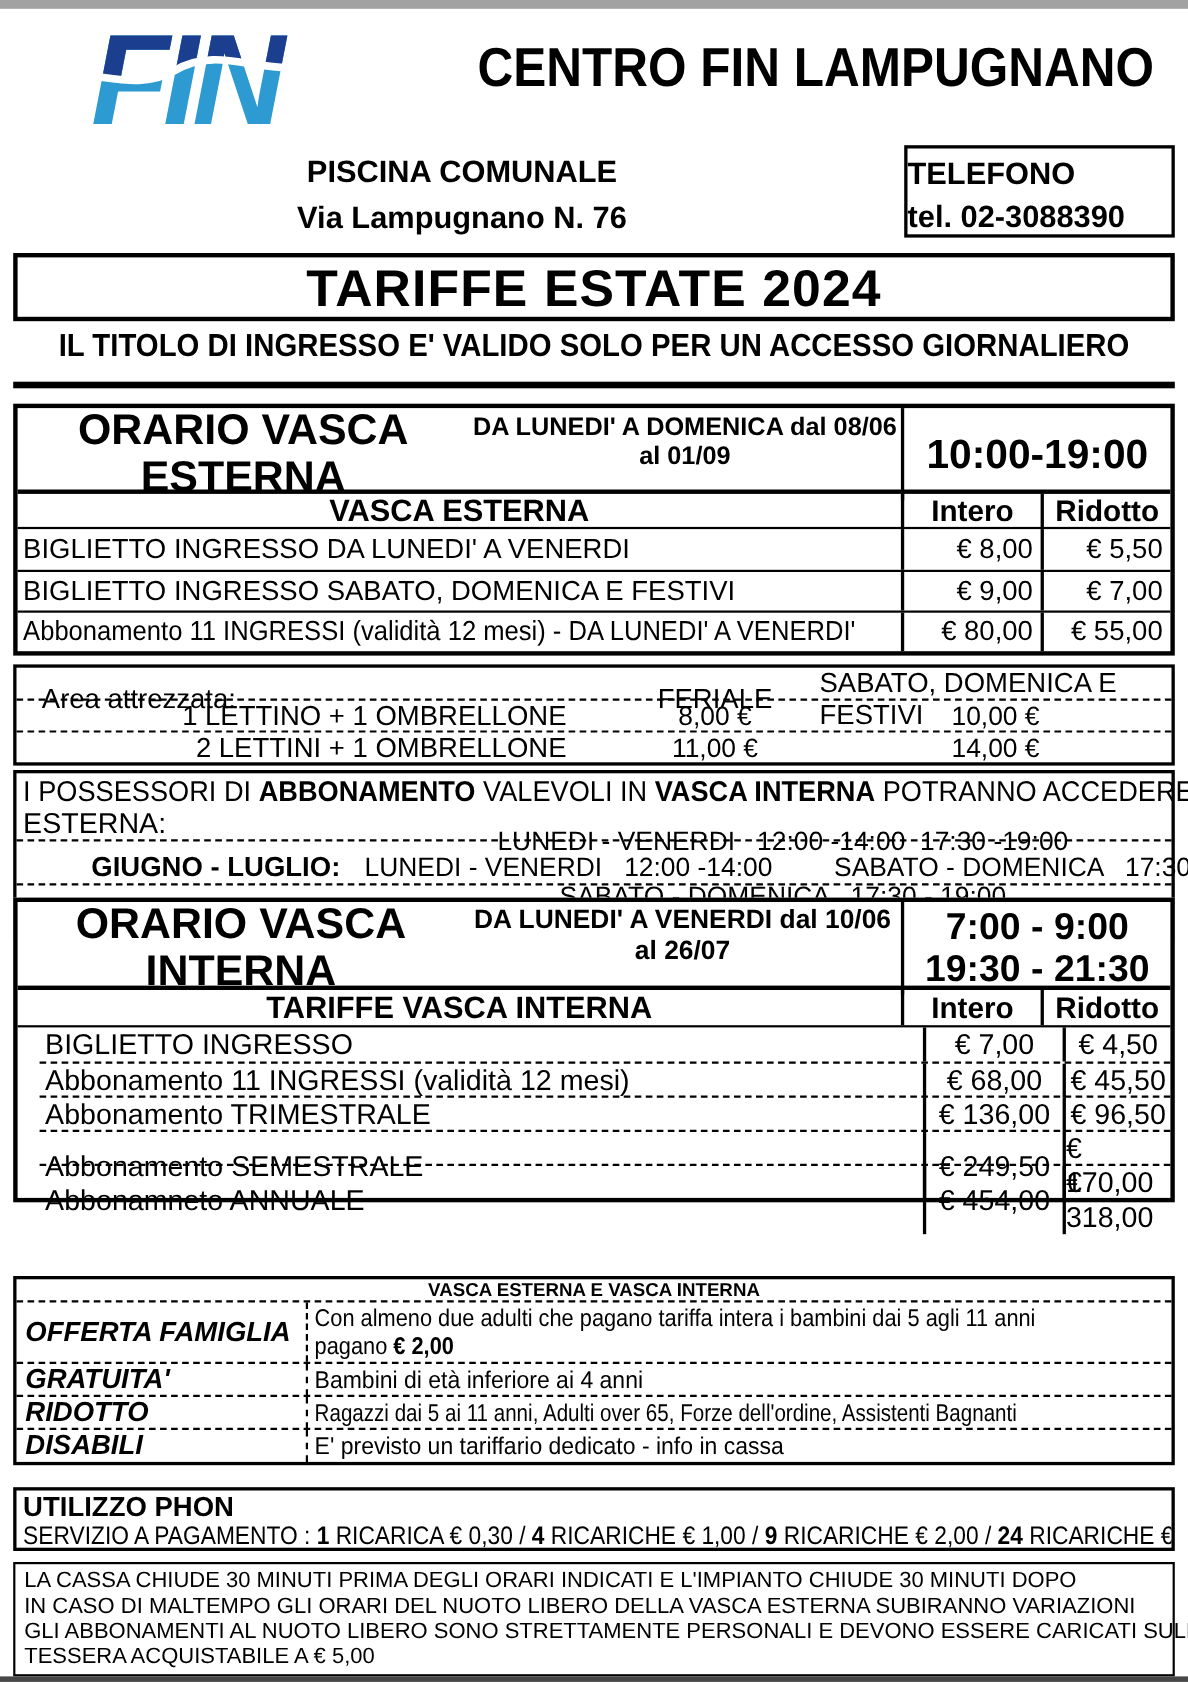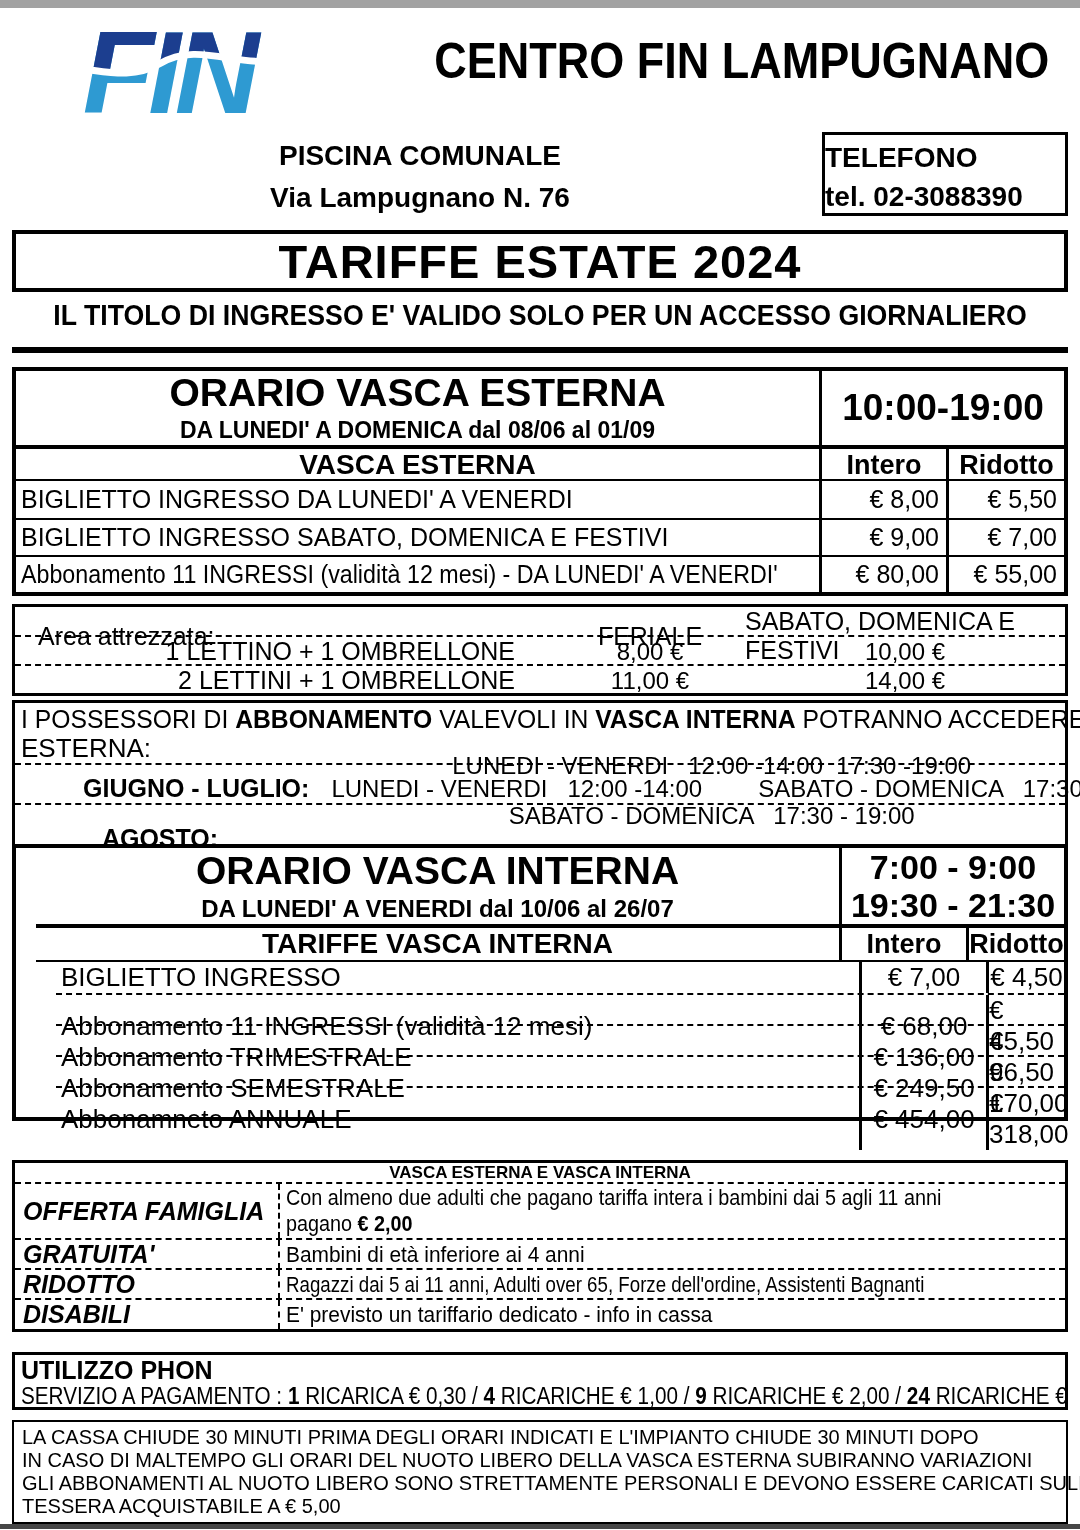--- a/index.html
+++ b/index.html
@@ -38,21 +38,21 @@
                 font-size:47px; font-weight:bold; letter-spacing:1px; }
   .subtitle { position:absolute; left:0; top:299px; width:1080px; text-align:center;
               font-size:29px; font-weight:bold; }
   .hr-thick { position:absolute; left:12px; top:347px; width:1056px; height:6px; background:#000; }
 
   
   .block { position:absolute; left:12px; width:1056px; border:4px solid #000; background:#fff; }
 
   .tbl-header { display:grid; grid-template-columns:806px 1fr; border-bottom:4px solid #000; }
   .tbl-header .left { border-right:3px solid #000; text-align:center;
-                      display:flex; flex-direction:column; justify-content:center; }
+                      display:flex; flex-direction:row; justify-content:center; }
   .tbl-header .right { display:flex; flex-direction:column; align-items:center; justify-content:center;
                        font-weight:bold; }
   .tbl-title { font-size:39px; font-weight:bold; line-height:42px; }
   .tbl-sub   { font-size:23px; font-weight:bold; margin-top:3px; }
 
   .cols3 { display:grid; grid-template-columns:806px 127px 1fr; }
   .cols3 > .c1 { border-right:3px solid #000; }
   .cols3 > .c2 { border-right:3px solid #000; }
   .cell { display:flex; align-items:center; }
   .cell.center { justify-content:center; }
@@ -86,21 +86,21 @@
   .dash-sep { border-top:2px dashed #000; }
   .giugno-row { height:40px; display:flex; align-items:flex-end; font-size:24px; white-space:pre; }
   .giugno-row .lbl { font-weight:bold; font-size:25px; margin-left:68px; }
   .giugno-row .it1 { margin-left:22px; }
   .giugno-row .it2 { margin-left:56px; }
   .agosto-row { height:50px; display:flex; align-items:flex-end; }
   .agosto-row .lbl { width:290px; text-align:center; font-weight:bold; font-size:25px; }
   .agosto-row .lines { flex:1; text-align:center; font-size:24px; line-height:25px; white-space:pre; }
 
   
-  .interna { top:844px;padding-left:20px; }
+  .interna { top:816px; }
   .interna .tbl-header { height:80px; }
   .interna .tbl-header .right { font-size:34px; line-height:38px; }
   .interna .subhead { height:34px; border-bottom:2px solid #000; }
   .int-row { height:31px; font-size:26px;margin-left:20px; }
   .int-row + .int-row { border-top:2px dashed #000; }
   .int-row .c1 { padding-left:5px; }
   .int-row .c2, .int-row .c3 { justify-content:center; }
 
   
   .offers { top:1160px; border-width:3px; }

